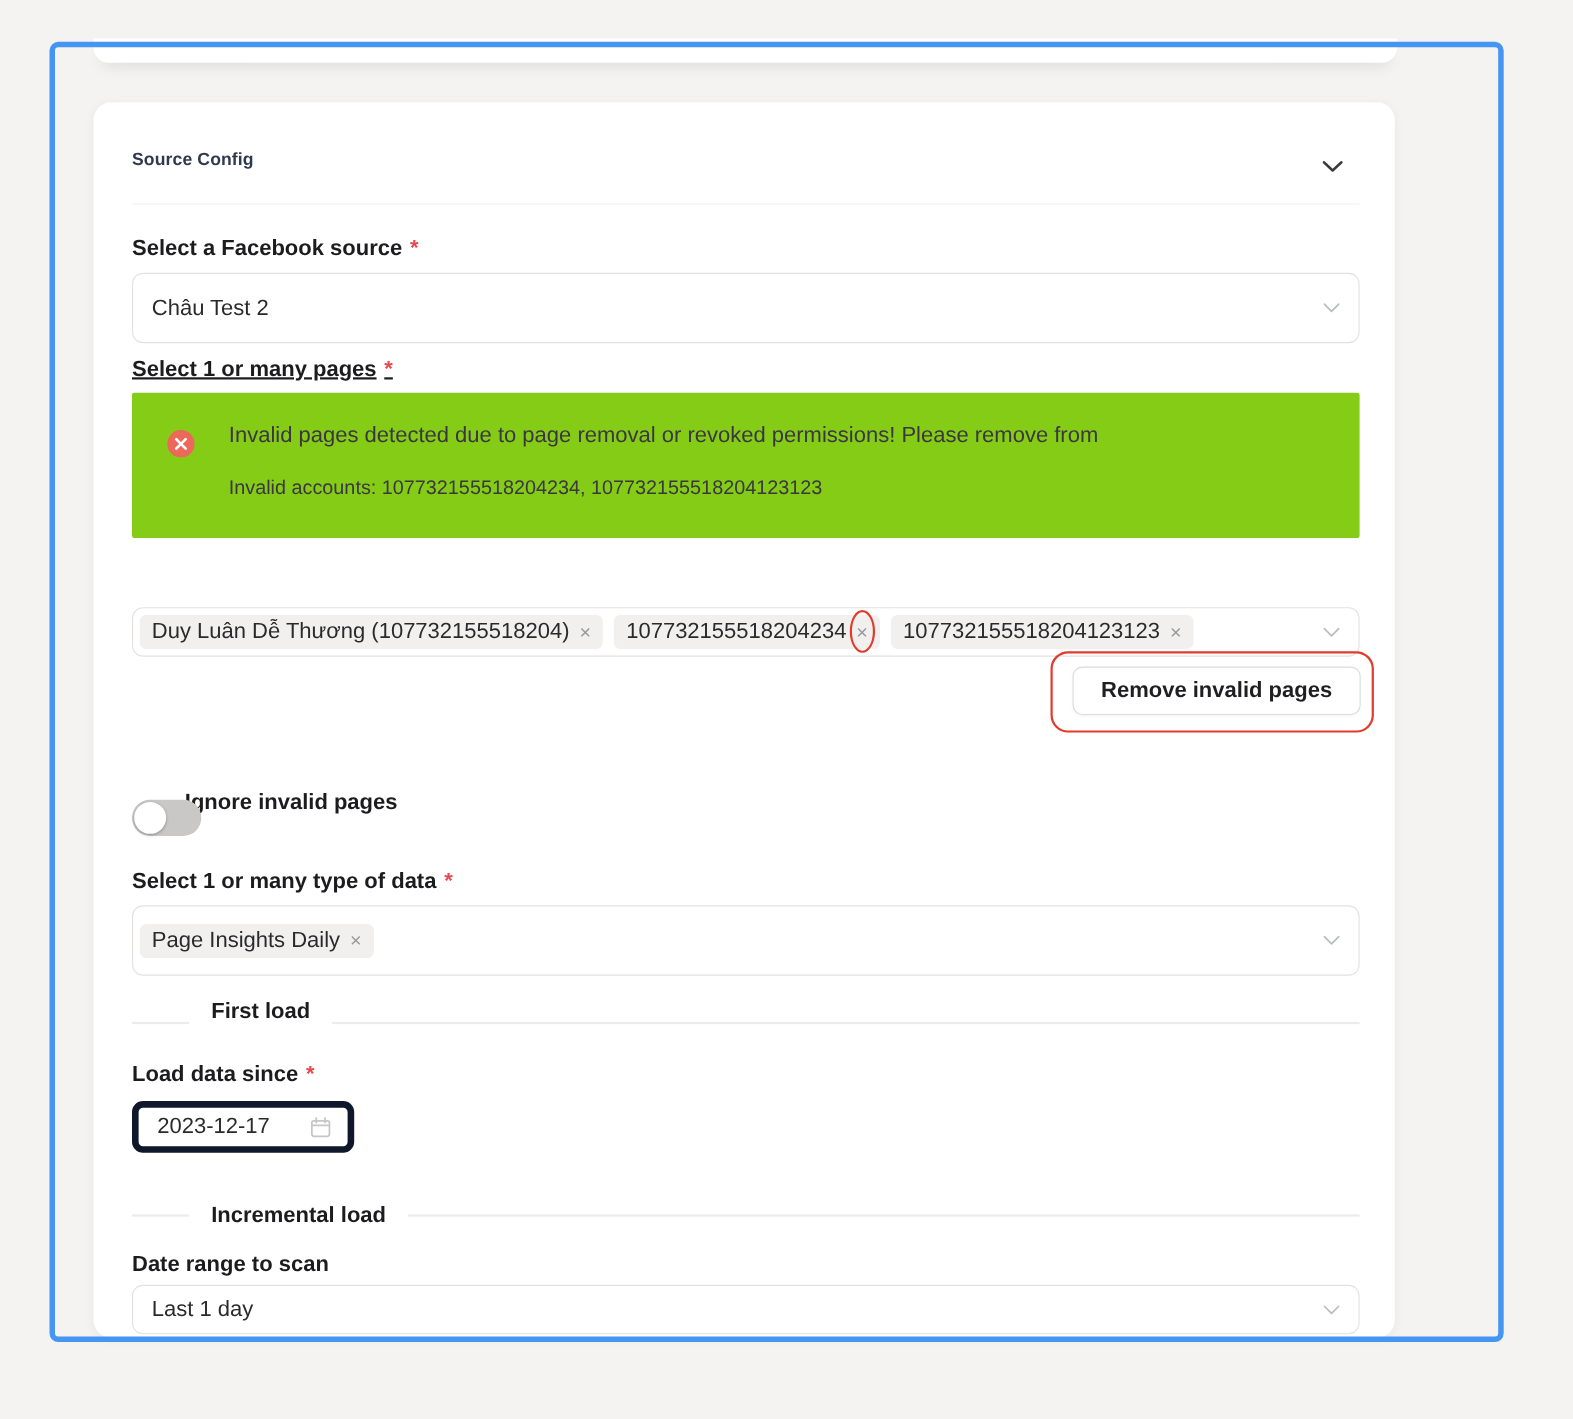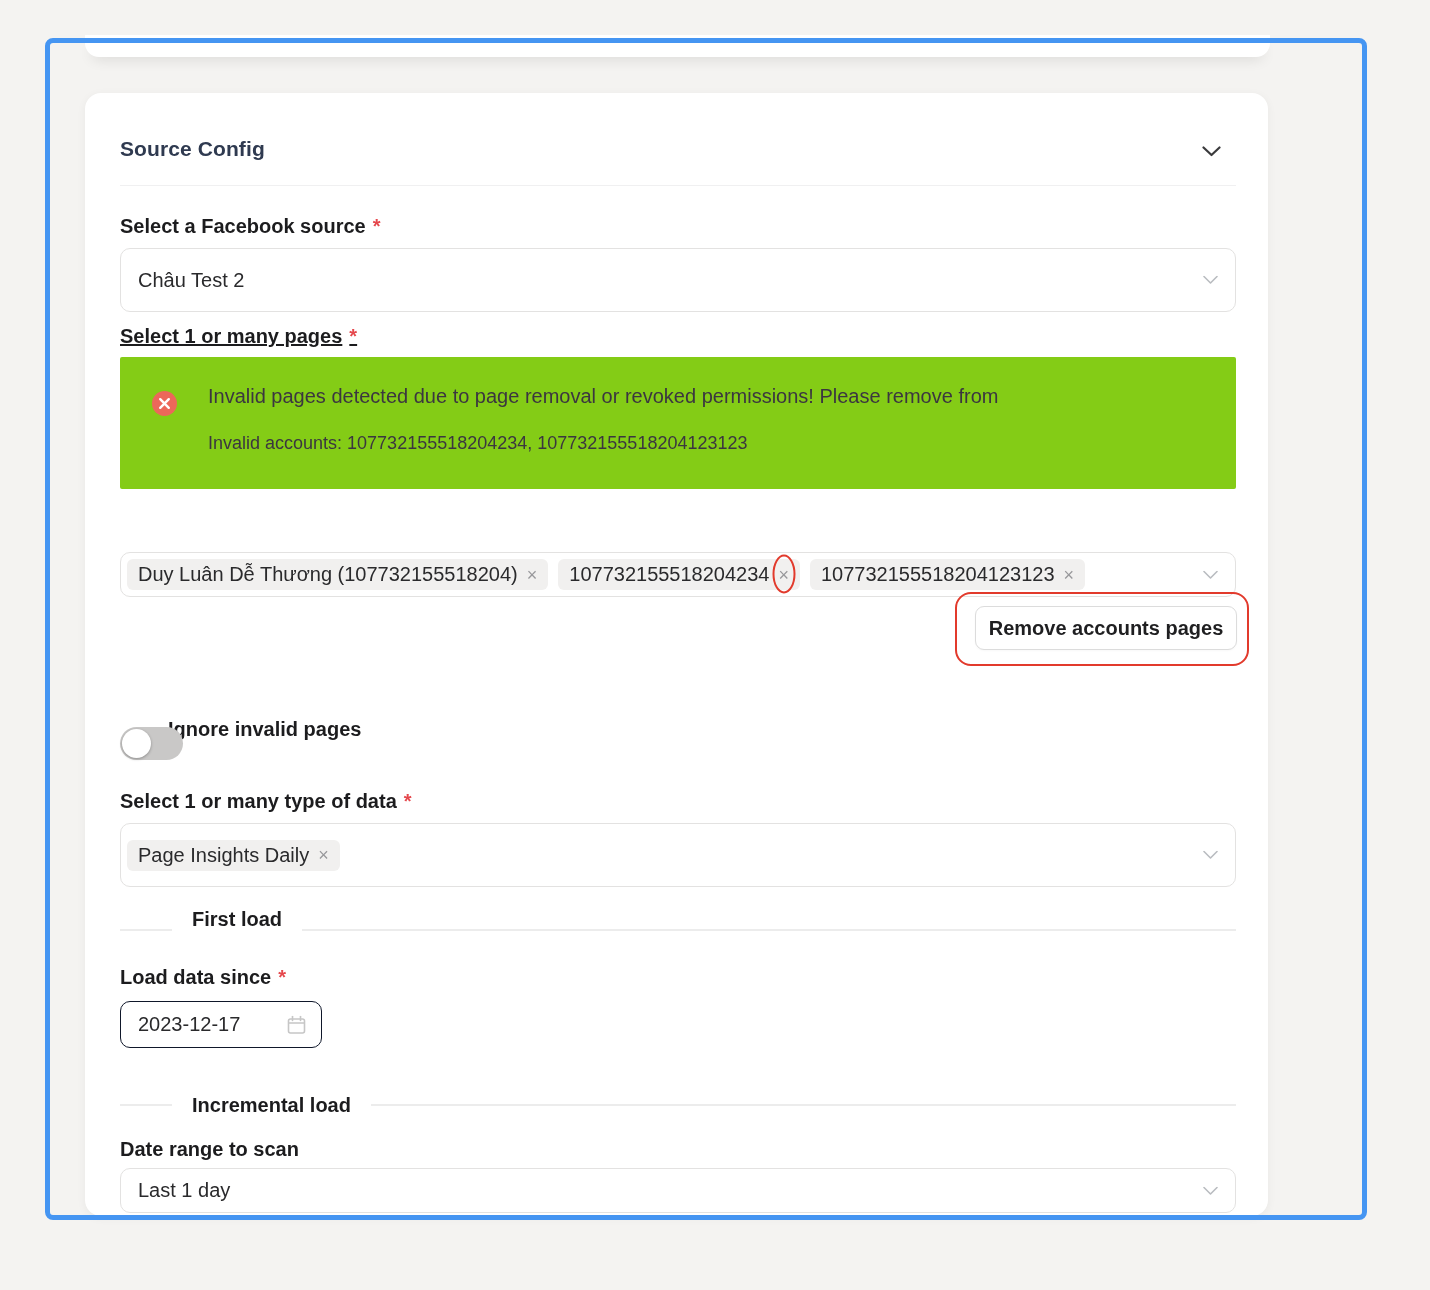--- a/index.html
+++ b/index.html
@@ -47,21 +47,21 @@
     pointer-events: none;
   }
 
   
   .panel-header {
     position: absolute;
     left: 35px; top: 44px;
     width: 1116px; height: 28px;
   }
   .panel-title {
-    font-size: 21px;
+    font-size: 16px;
     font-weight: bold;
     color: #2f3a50;
     letter-spacing: 0.1px;
   }
   .panel-collapse {
     position: absolute;
     right: 14px; top: 3px;
     width: 22px; height: 22px;
     cursor: pointer;
     display: flex; align-items: center; justify-content: center;
@@ -245,21 +245,21 @@
     color: #1c1c1e;
     white-space: nowrap;
   }
 
   
   .date-input {
     position: absolute;
     left: 35px; top: 908px;
     width: 202px; height: 47px;
     background: #fff;
-    border: 1px solid #0f172a;
+    border: 6px solid #0f172a;
     border-radius: 10px;
     display: flex;
     align-items: center;
     cursor: pointer;
   }
   .date-value {
     font-size: 20px;
     color: #2a2a2c;
     padding-left: 17px;
   }
@@ -340,21 +340,21 @@
         </span>
       </div>
       <span class="select-chevron">
         <svg width="15" height="9" viewBox="0 0 15 9">
             <polyline points="1,1 7.5,7.5 14,1" fill="none" stroke="#b9bcc0" stroke-width="1.6" stroke-linecap="round" stroke-linejoin="round"></polyline>
           </svg>
       </span>
     </div>
 
     <div class="button-wrap">
-      <button class="remove-btn">Remove accounts pages</button>
+      <button class="remove-btn">Remove invalid pages</button>
       <span class="annot-rect"></span>
     </div>
 
     <div class="field-label" style="top:624px;margin-left:48px;">Ignore invalid pages</div>
     <div class="toggle" role="switch" aria-checked="false">
       <div class="toggle-knob"></div>
     </div>
 
     <div class="field-label" style="top:696px;">
       <span>Select 1 or many type of data</span><span class="req">*</span>

